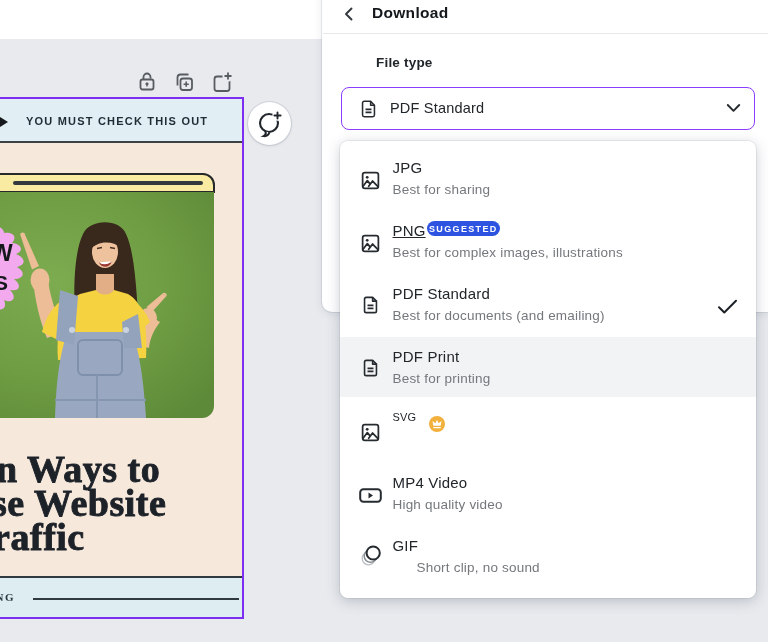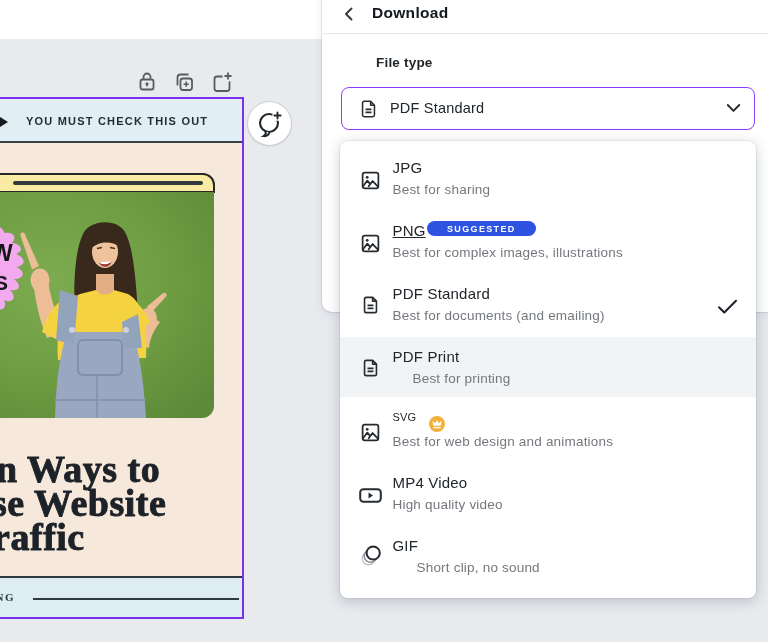--- a/index.html
+++ b/index.html
@@ -135,53 +135,52 @@
   </svg>
   <div class="abs nw" style="left:53px;top:17.6px;font-size:15px;letter-spacing:0.2px;color:#21262b;">JPG</div>
   <div class="abs nw" style="left:53px;top:41.4px;font-size:13.5px;letter-spacing:0.2px;color:#74787d;">Best for sharing</div>
 
   <svg class="abs" style="left:20px;top:91.8px;" width="21" height="21" viewBox="0 0 24 24" fill="none" stroke="#262b30" stroke-width="2" stroke-linejoin="round" stroke-linecap="round">
     <rect x="3" y="3" width="18" height="18" rx="2.5"></rect>
       <circle cx="8.2" cy="8.4" r="1.6" fill="#262b30" stroke="none"></circle>
       <path d="M3.5 18.6 L8.4 12.1 L11.7 16.1 M9.9 18.6 L14.4 12.6 L20.3 18.8"></path>
   </svg>
   <div class="abs nw" style="left:53px;top:80.6px;font-size:15px;letter-spacing:0.2px;color:#21262b;text-decoration:underline;">PNG</div>
-  <div class="abs nw" style="left:87.5px;top:79.5px;height:15.5px;padding:0 20px;background:#2e53e1;border-radius:9px;color:#fff;font-size:9px;font-weight:bold;letter-spacing:1.35px;line-height:16px;">SUGGESTED</div>
+  <div class="abs nw" style="left:87.5px;top:79.5px;height:15.5px;padding:0 2px;background:#2e53e1;border-radius:9px;color:#fff;font-size:9px;font-weight:bold;letter-spacing:1.35px;line-height:16px;">SUGGESTED</div>
   <div class="abs nw" style="left:53px;top:104.4px;font-size:13.5px;letter-spacing:0.2px;color:#74787d;">Best for complex images, illustrations</div>
 
   <svg class="abs" style="left:22px;top:152.5px;" width="17" height="22" viewBox="0 0 20 22" fill="none" stroke="#262b30" stroke-width="1.9" stroke-linejoin="round">
     <path d="M12.5 2 H5 a2 2 0 0 0 -2 2 v14 a2 2 0 0 0 2 2 h10 a2 2 0 0 0 2 -2 V6.5 Z"></path>
       <path d="M12.5 2 v4.5 H17"></path>
       <path d="M6.5 11.5 h7 M6.5 15 h7" stroke-width="2"></path>
   </svg>
   <div class="abs nw" style="left:53px;top:143.6px;font-size:15px;letter-spacing:0.2px;color:#21262b;">PDF Standard</div>
   <div class="abs nw" style="left:53px;top:167.4px;font-size:13.5px;letter-spacing:0.2px;color:#74787d;">Best for documents (and emailing)</div>
   <svg class="abs" style="left:377px;top:157.5px;" width="21" height="16" viewBox="0 0 21 16" fill="none" stroke="#1c2126" stroke-width="2" stroke-linecap="round" stroke-linejoin="round">
       <path d="M2 8.2 L7.3 13.5 L19 1.8"></path>
     </svg>
 
   <svg class="abs" style="left:22px;top:215.5px;" width="17" height="22" viewBox="0 0 20 22" fill="none" stroke="#262b30" stroke-width="1.9" stroke-linejoin="round">
     <path d="M12.5 2 H5 a2 2 0 0 0 -2 2 v14 a2 2 0 0 0 2 2 h10 a2 2 0 0 0 2 -2 V6.5 Z"></path>
       <path d="M12.5 2 v4.5 H17"></path>
       <path d="M6.5 11.5 h7 M6.5 15 h7" stroke-width="2"></path>
   </svg>
   <div class="abs nw" style="left:53px;top:206.6px;font-size:15px;letter-spacing:0.2px;color:#21262b;">PDF Print</div>
-  <div class="abs nw" style="left:53px;top:230.4px;font-size:13.5px;letter-spacing:0.2px;color:#74787d;margin-left:20px;">Best for printing</div>
+  <div class="abs nw" style="left:53px;top:230.4px;font-size:13.5px;letter-spacing:0.2px;color:#74787d;">Best for printing</div>
 
   <svg class="abs" style="left:20px;top:280.8px;" width="21" height="21" viewBox="0 0 24 24" fill="none" stroke="#262b30" stroke-width="2" stroke-linejoin="round" stroke-linecap="round">
     <rect x="3" y="3" width="18" height="18" rx="2.5"></rect>
       <circle cx="8.2" cy="8.4" r="1.6" fill="#262b30" stroke="none"></circle>
       <path d="M3.5 18.6 L8.4 12.1 L11.7 16.1 M9.9 18.6 L14.4 12.6 L20.3 18.8"></path>
   </svg>
   <div class="abs nw" style="left:53px;top:269.6px;font-size:11px;letter-spacing:0.2px;color:#21262b;">SVG</div>
   <svg class="abs" style="left:89px;top:274.7px;" width="16" height="16" viewBox="0 0 16 16">
       <circle cx="8" cy="8" r="8" fill="#f2b13c"></circle>
       <path d="M4.3 9.8 L3.5 4.9 L6.3 7.3 L8 4 L9.7 7.3 L12.5 4.9 L11.7 9.8 Z M4.3 10.9 h7.4 v1.3 h-7.4 Z" fill="#fff"></path>
     </svg>
-  <div class="abs nw" style="left:53px;top:293.4px;font-size:13.5px;letter-spacing:0.2px;color:#74787d;">Best for web design and animations</div>
 
   <svg class="abs" style="left:19px;top:347.4px;" width="23" height="15" viewBox="0 0 23 15" fill="none" stroke="#262b30" stroke-width="2">
     <rect x="1.2" y="1.2" width="20.6" height="12.6" rx="3.2"></rect>
       <path d="M9.5 4.5 L14 7.5 L9.5 10.5 Z" fill="#262b30" stroke="none"></path>
   </svg>
   <div class="abs nw" style="left:53px;top:332.6px;font-size:15px;letter-spacing:0.2px;color:#21262b;">MP4 Video</div>
   <div class="abs nw" style="left:53px;top:356.4px;font-size:13.5px;letter-spacing:0.2px;color:#74787d;">High quality video</div>
 
   <svg class="abs" style="left:17px;top:400px;" width="26" height="26" viewBox="0 0 26 26" fill="none">
     <circle cx="11.5" cy="17.5" r="6.3" stroke="#b9bec3" stroke-width="1.3"></circle>

